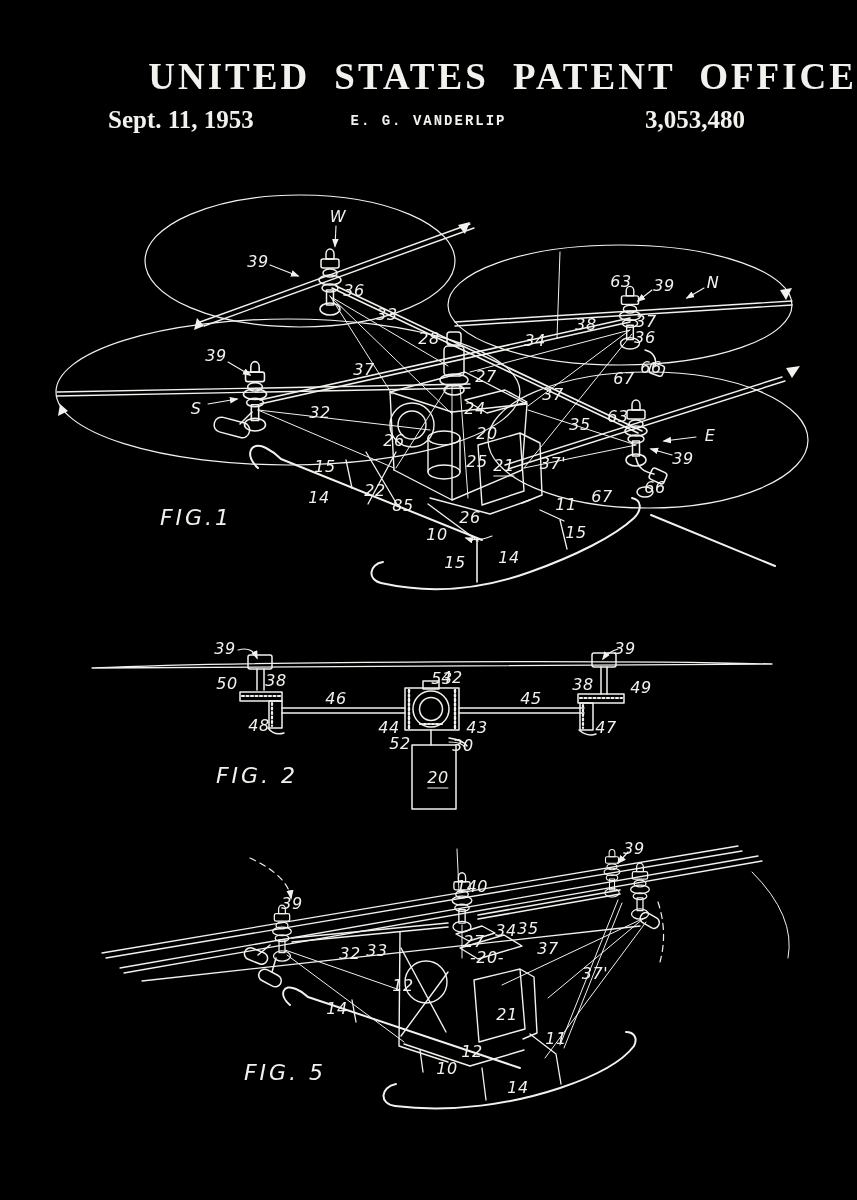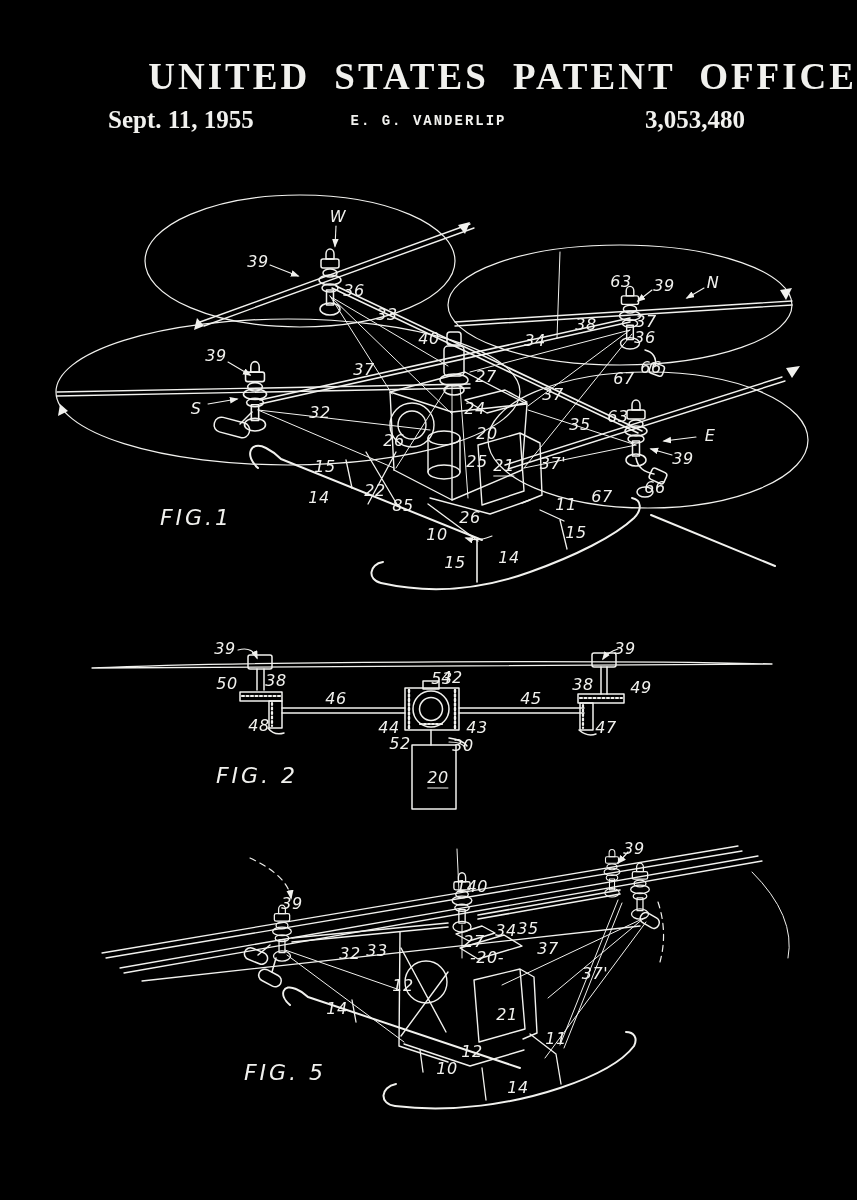--- a/index.html
+++ b/index.html
@@ -27,21 +27,21 @@
   .caption{position:absolute;transform:translate(-50%,-50%);white-space:nowrap;
     font-family:"DejaVu Sans",sans-serif;font-style:italic;font-weight:normal;
     font-size:22px;letter-spacing:3px;color:#f1f1ee;}
 </style>
 </head>
 <body>
 
 <div class="poster">
 
   <div class="hdr-office">UNITED STATES PATENT OFFICE</div>
-  <div class="hdr-date">Sept. 11, 1955</div>
+  <div class="hdr-date">Sept. 11, 1953</div>
   <div class="hdr-inventor">E. G. VANDERLIP</div>
   <div class="hdr-number">3,053,480</div>
 
   <svg class="art" viewBox="0 0 857 1200" xmlns="http://www.w3.org/2000/svg">
     <defs>
       <marker id="ah" markerWidth="9" markerHeight="8" refX="6.5" refY="3" orient="auto">
         <path d="M0,0 L8,3 L0,6 z" fill="#f1f1ee"></path>
       </marker>
       <g id="hub">
         <path d="M-4,-22 a4,5 0 0 1 8,0 l0,5 -8,0 z"></path>
@@ -250,21 +250,21 @@
         </g>
       </g>
     </g>
   </svg>
 
   <div class="labels">
       <span class="part-label" style="left: 338px; top: 216px;">W</span>
       <span class="part-label" style="left: 258px; top: 261px;">39</span>
       <span class="part-label" style="left: 354px; top: 290px;">36</span>
       <span class="part-label" style="left: 387px; top: 314px;">33</span>
-      <span class="part-label" style="left: 429px; top: 338px;">40</span>
+      <span class="part-label" style="left: 429px; top: 338px;">28</span>
       <span class="part-label" style="left: 486px; top: 376px;">27</span>
       <span class="part-label" style="left: 535px; top: 340px;">34</span>
       <span class="part-label" style="left: 586px; top: 324px;">38</span>
       <span class="part-label" style="left: 621px; top: 281px;">63</span>
       <span class="part-label" style="left: 664px; top: 285px;">39</span>
       <span class="part-label" style="left: 713px; top: 282px;">N</span>
       <span class="part-label" style="left: 646px; top: 321px;">37</span>
       <span class="part-label" style="left: 645px; top: 337px;">36</span>
       <span class="part-label" style="left: 651px; top: 367px;">66</span>
       <span class="part-label" style="left: 624px; top: 378px;">67</span>

